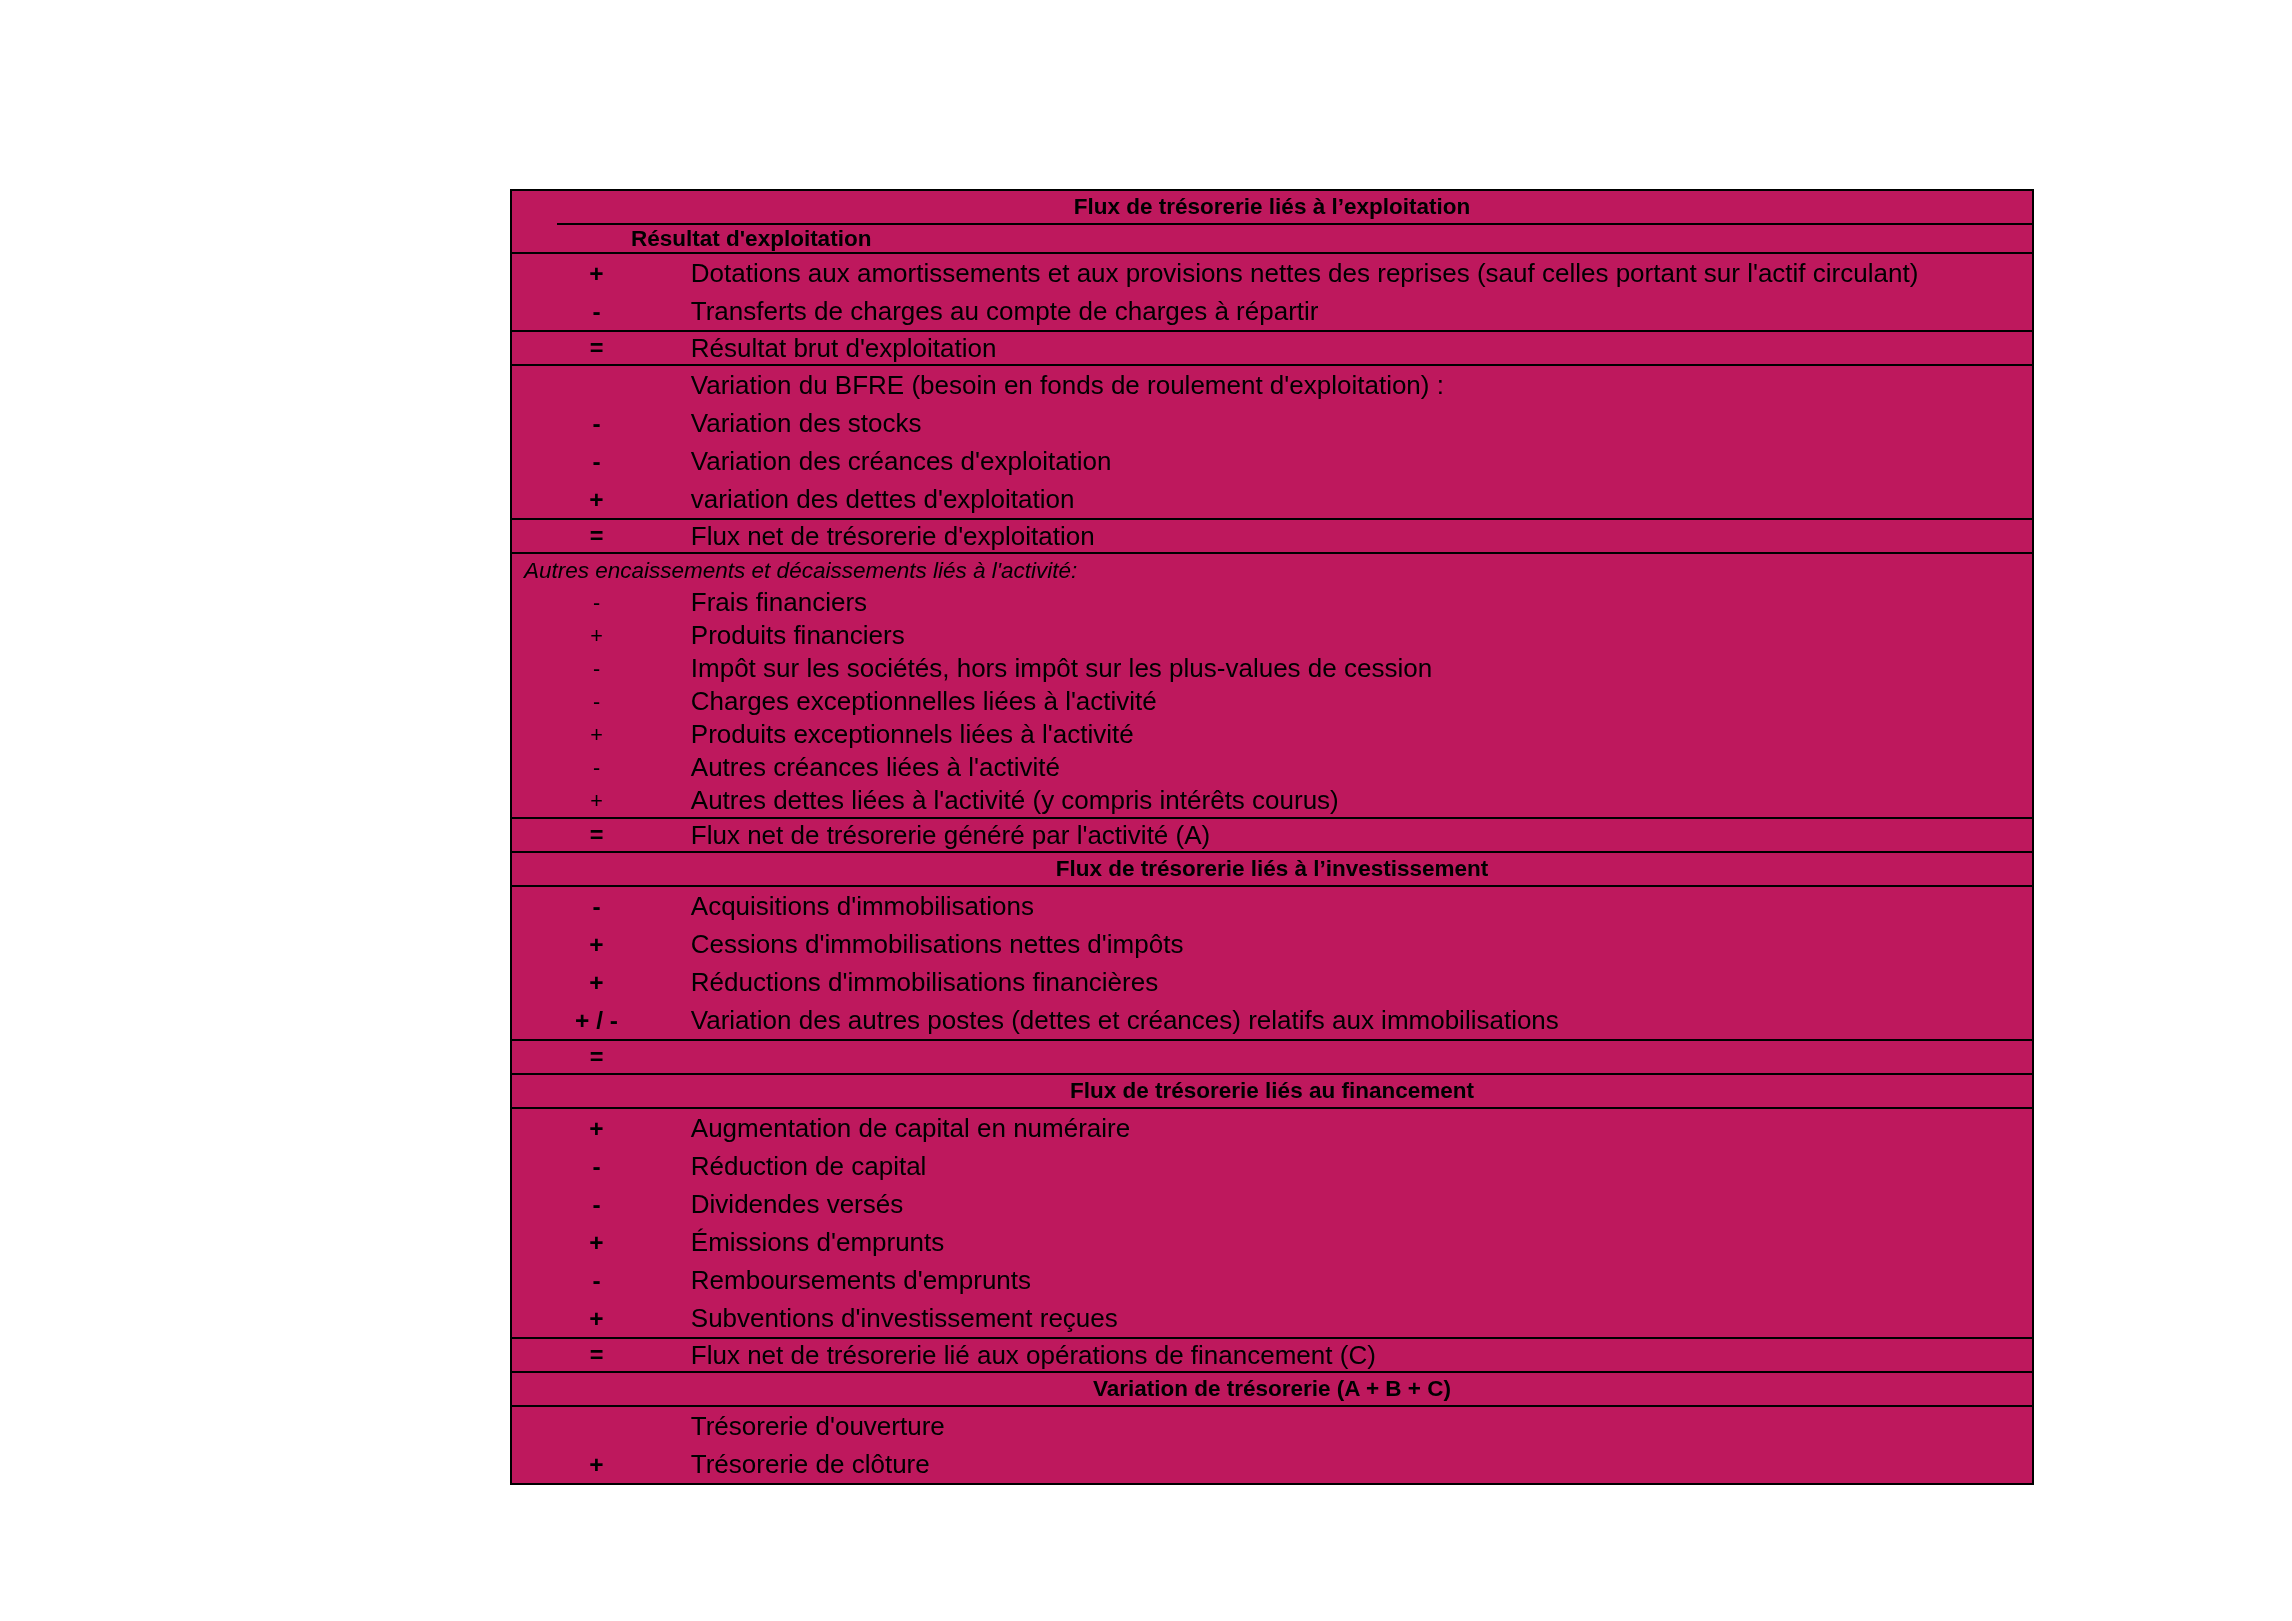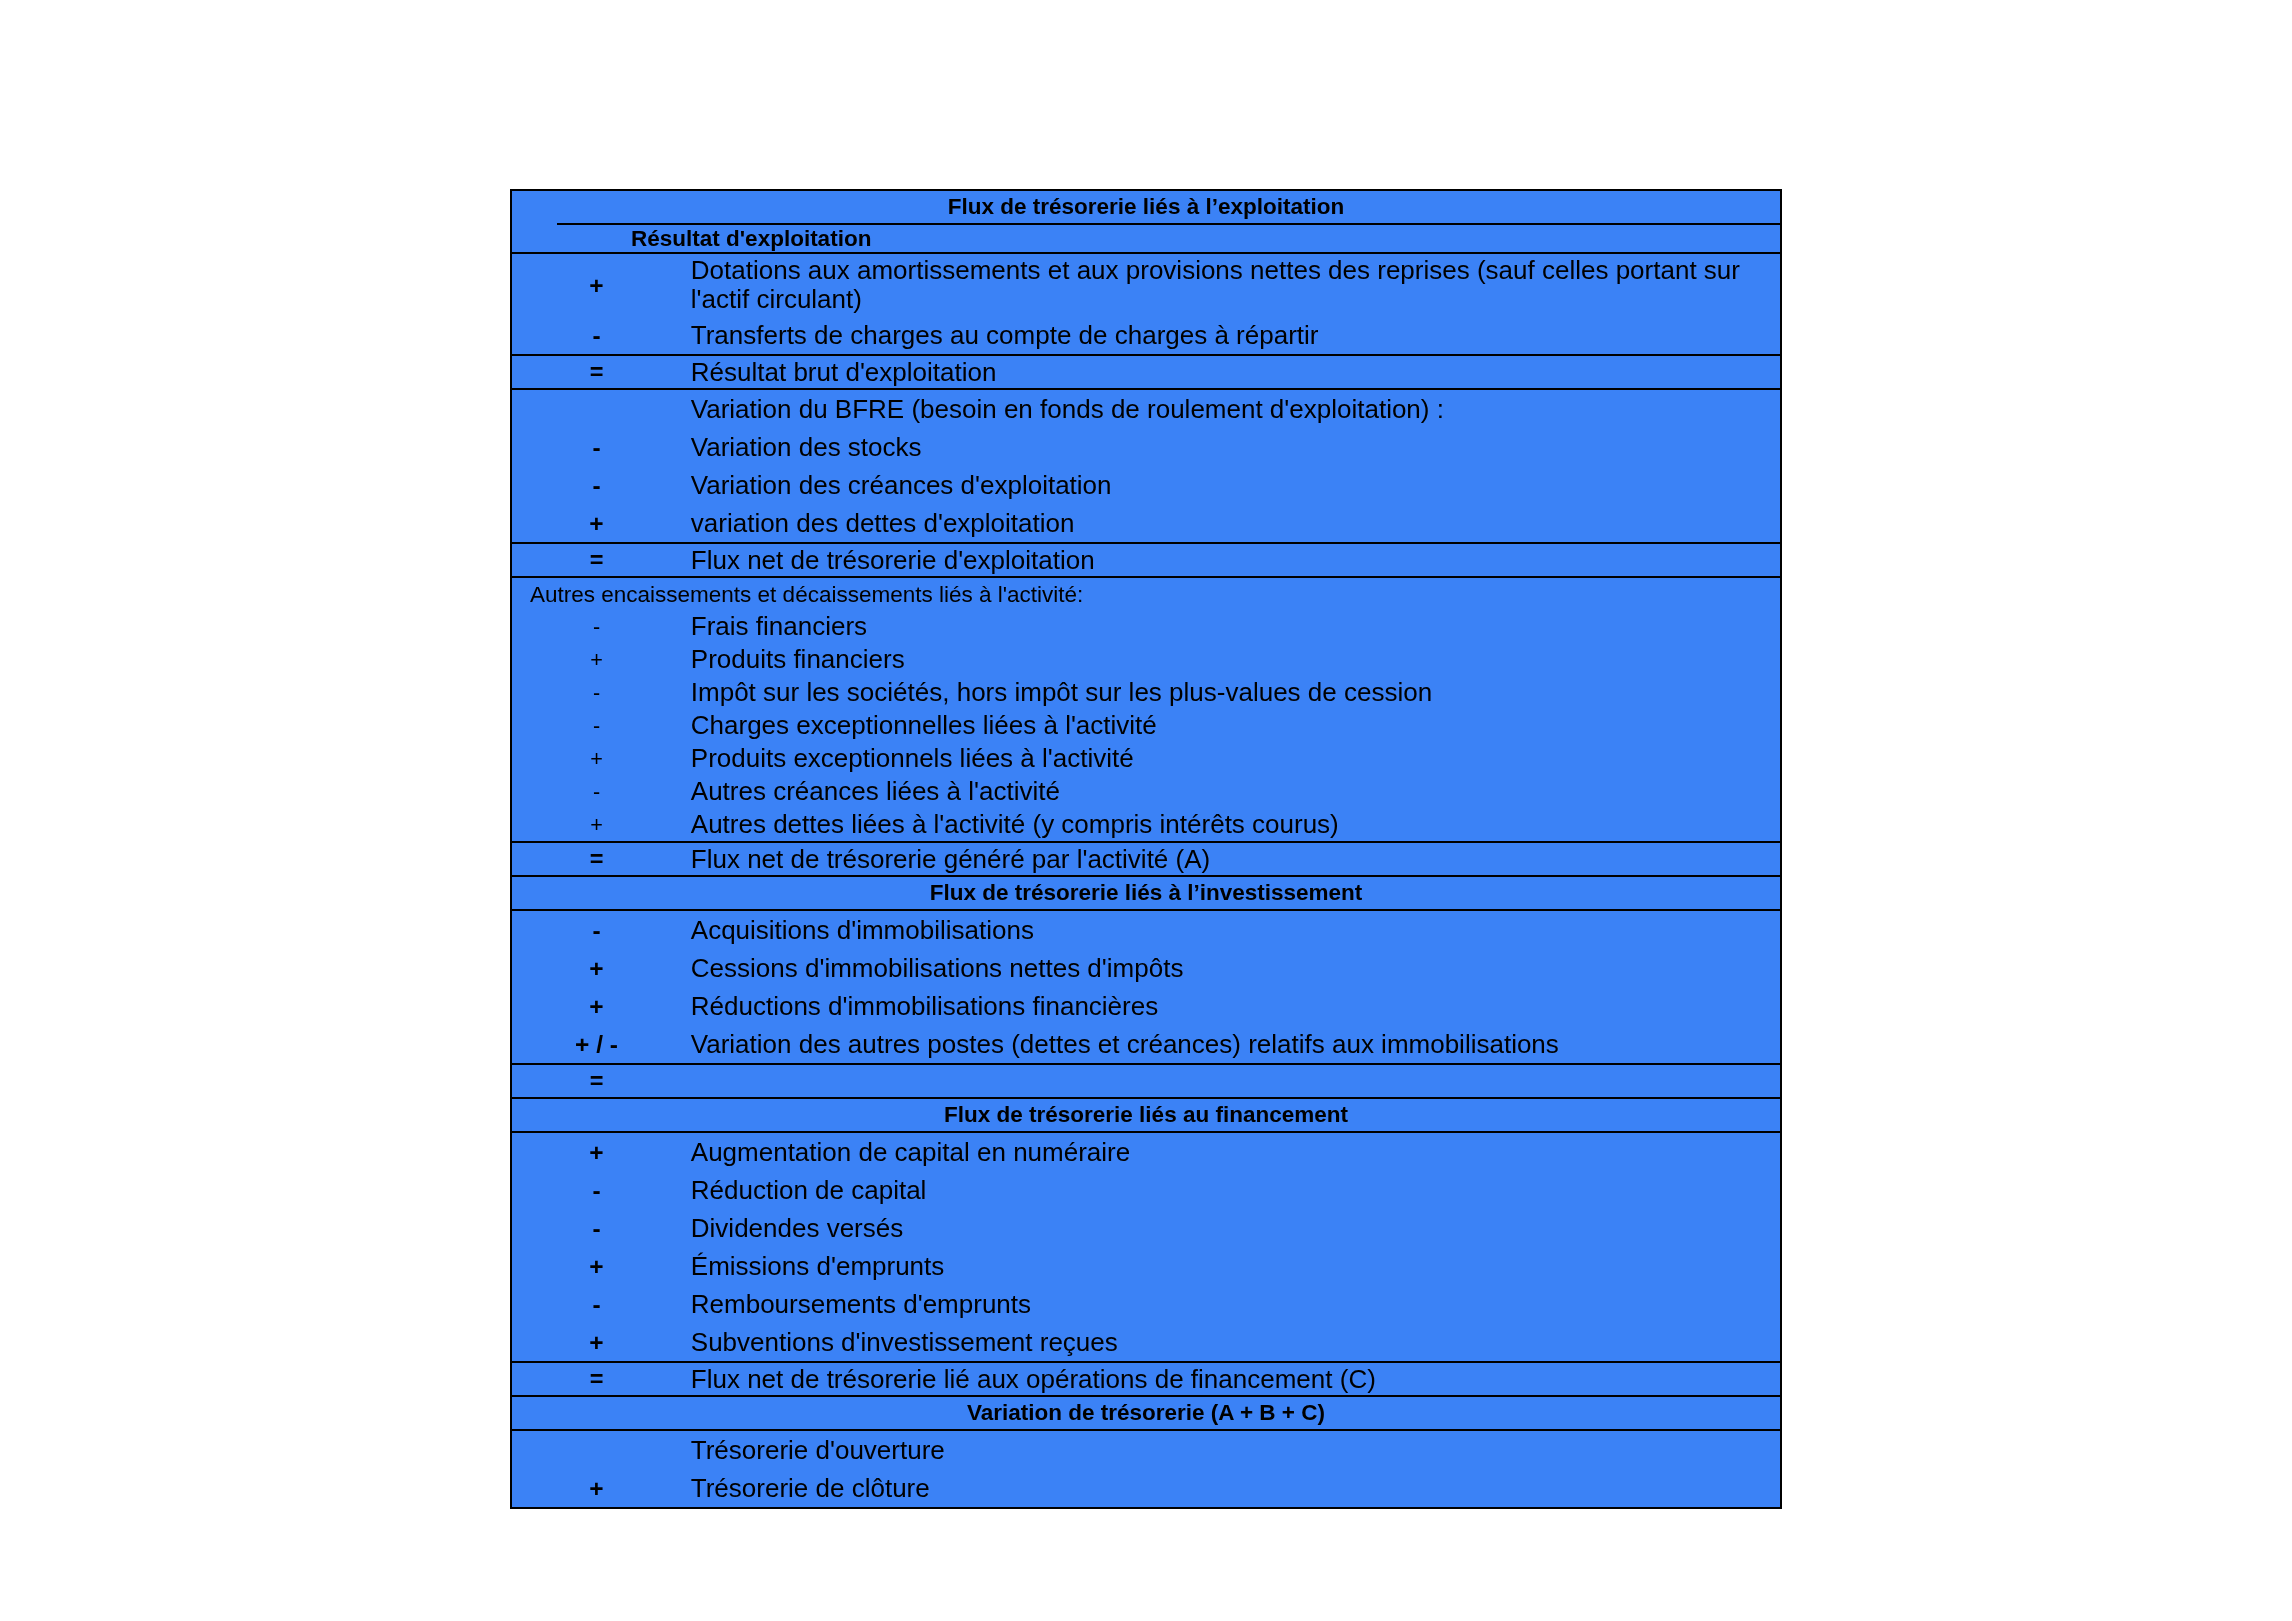--- a/index.html
+++ b/index.html
@@ -10,24 +10,24 @@
       width: 2293px;
       height: 1621px;
       font-family: "Liberation Sans", sans-serif;
       color: #000000;
       position: relative;
     }
     .cash-flow-table {
       position: absolute;
       left: 510px;
       top: 189px;
-      width: 1272px;
+      width: 1524px;
       box-sizing: border-box;
       border: 2px solid #000;
-      background: #3b82f6;
+      background: #be185d;
     }
     .block { border-top: 2px solid #000; }
     .block:first-child { border-top: none; }
 
     .header-row {
       min-height: 32px;
       display: flex;
       align-items: center;
       justify-content: center;
       font-weight: bold;
@@ -65,26 +65,27 @@
       align-items: center;
       font-size: 26px;
       line-height: 29px;
       padding-right: 14px;
       padding-left: 9.8px;
     }
     .total-row { display: flex; min-height: 32px; align-items: stretch; }
     .total-row .op { font-size: 23.5px; }
     .total-row .label { font-weight: normal; }
     .note {
+      font-style: italic;
       font-size: 22.5px;
       line-height: 29px;
       min-height: 32px;
       display: flex;
       align-items: center;
-      padding-left: 18px;
+      padding-left: 12px;
     }
     
     .tight .grow { min-height: 31px; padding: 1px 0; }
     .tight .op { font-weight: normal; font-size: 21.6px; }
   </style>
 </head>
 <body>
 
 <div class="cash-flow-table">
 

